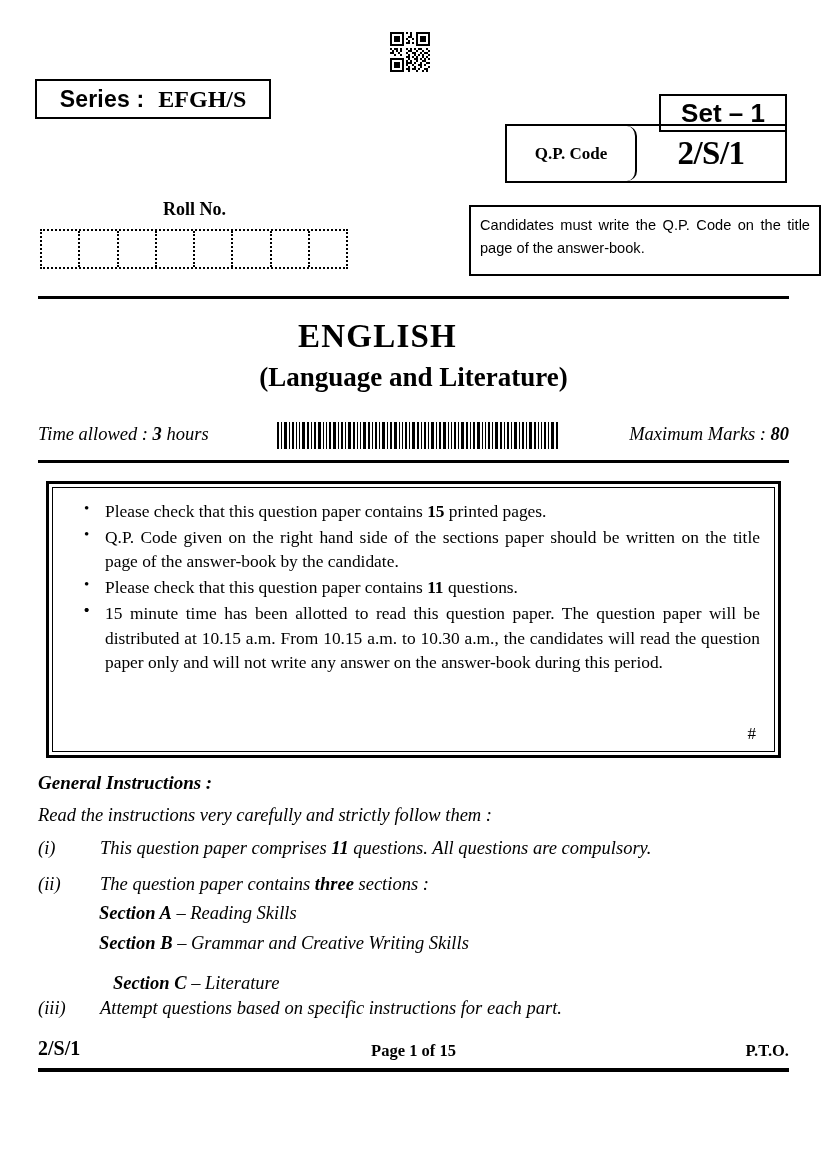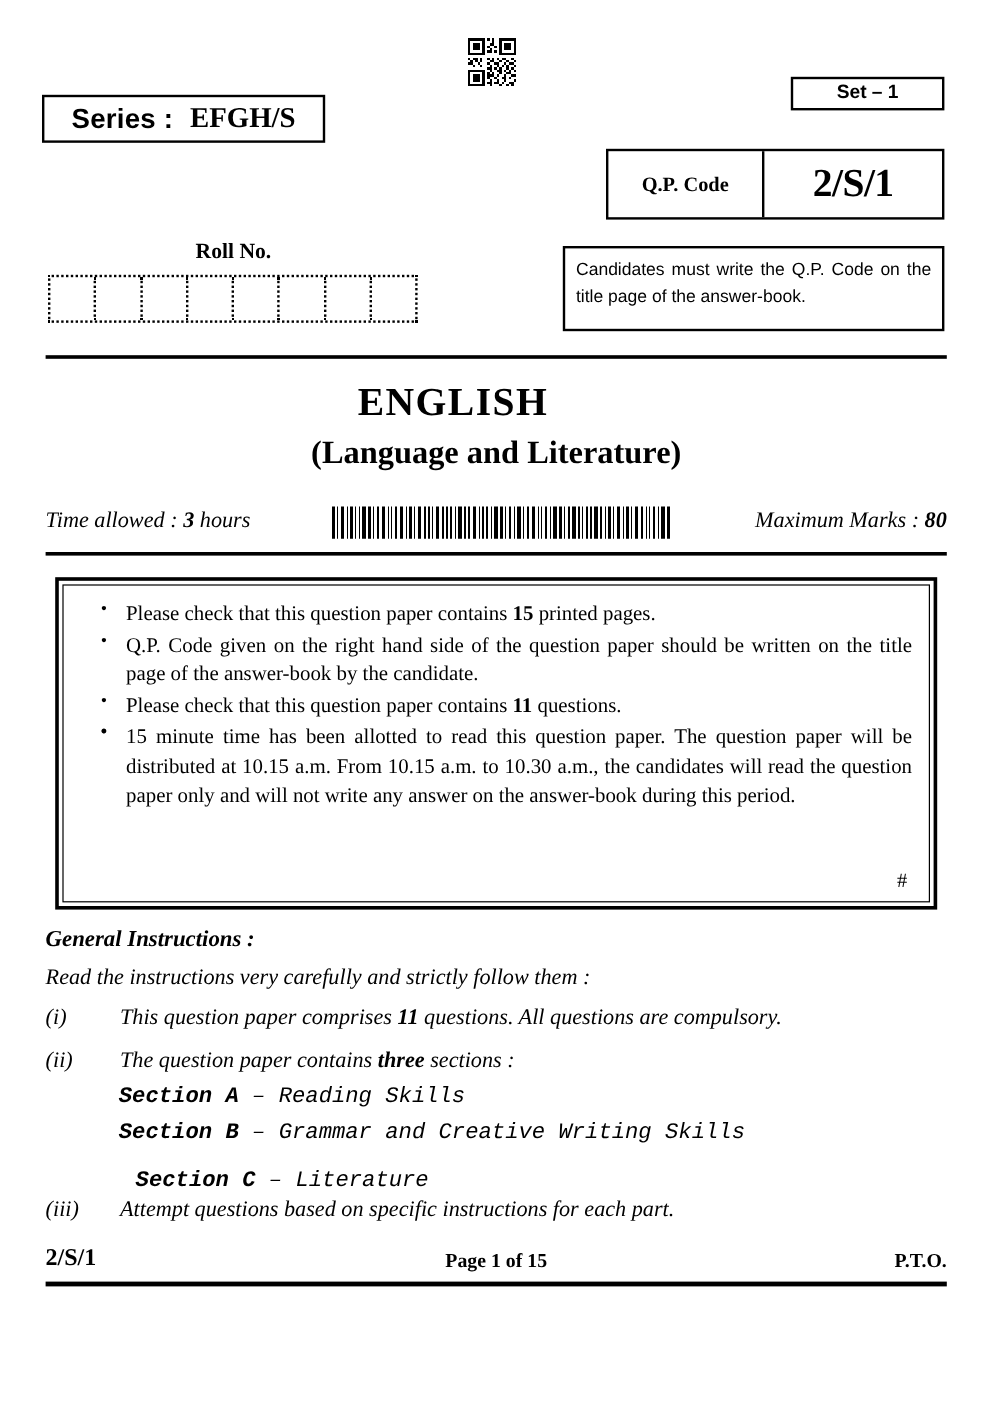--- a/index.html
+++ b/index.html
@@ -56,31 +56,31 @@
     font-family: "Liberation Serif", serif;
     font-weight: bold;
     font-size: 24px;
     margin-left: 14px;
   }
 
   
   .set-box {
     position: absolute;
     left: 659px;
-    top: 64px;
+    top: 94px;
     width: 128px;
-    height: 28px;
+    height: 38px;
     border: 2px solid #000;
     display: flex;
     align-items: center;
     justify-content: center;
     box-sizing: border-box;
     font-family: "Liberation Sans", sans-serif;
     font-weight: bold;
-    font-size: 16px;
+    font-size: 26px;
   }
 
   
   .qp-box {
     position: absolute;
     left: 505px;
     top: 124px;
     width: 282px;
     height: 59px;
     border: 2px solid #000;
@@ -90,20 +90,21 @@
   .qp-label-cell {
     width: 130px;
     border-right: 2px solid #000;
     display: flex;
     align-items: center;
     justify-content: center;
     font-family: "Liberation Serif", serif;
     font-weight: bold;
     font-size: 17px;
     box-sizing: border-box;
+    border-radius: 10px;
   }
   .qp-value-cell {
     flex: 1;
     display: flex;
     align-items: center;
     justify-content: center;
     font-family: "Liberation Serif", serif;
     font-weight: bold;
     font-size: 33px;
     letter-spacing: -0.5px;
@@ -133,21 +134,21 @@
     border-right: 2px dotted #000;
     box-sizing: border-box;
   }
   .roll-cell:last-child { border-right: none; }
 
   
   .cand-note {
     position: absolute;
     left: 469px;
     top: 205px;
-    width: 318px;
+    width: 352px;
     height: 71px;
     border: 2px solid #000;
     box-sizing: border-box;
     padding: 7px 9px 0 9px;
     font-family: "Liberation Sans", sans-serif;
     font-size: 14.6px;
     line-height: 1.55;
     text-align: justify;
     text-align-last: left;
   }
@@ -300,21 +301,21 @@
     width: 56px;
   }
   .gi-text {
     display: block;
     margin-left: 62px;
   }
   .gi-text b { font-weight: bold; font-style: italic; }
   .sec-row {
     position: absolute;
     left: 99px;
-    font-family: Liberation Mono, monospace;
+    font-family: Liberation Serif, serif;
     font-style: italic;
     font-size: 18.5px;
   }
   .sec-row b { font-weight: bold; font-style: italic; }
 
   
   .footer-left {
     position: absolute;
     left: 38px;
     top: 1037px;
@@ -553,21 +554,21 @@
 
   <div class="instr-box">
     <div class="instr-inner">
       <ul class="instr-list">
         <li class="instr-item">
           <span class="bullet">•</span>
           <span>Please check that this question paper contains </span><b>15</b><span> printed pages.</span>
         </li>
         <li class="instr-item">
           <span class="bullet">•</span>
-          <span>Q.P. Code given on the right hand side of the question paper should be written on the title page of the answer-book by the candidate.</span>
+          <span>Q.P. Code given on the right hand side of the sections paper should be written on the title page of the answer-book by the candidate.</span>
         </li>
         <li class="instr-item">
           <span class="bullet">•</span>
           <span>Please check that this question paper contains </span><b>11</b><span> questions.</span>
         </li>
         <li class="instr-item bold">
           <span class="bullet">•</span>
         </li>
         <li class="instr-item">
           <span class="bullet">•</span>

